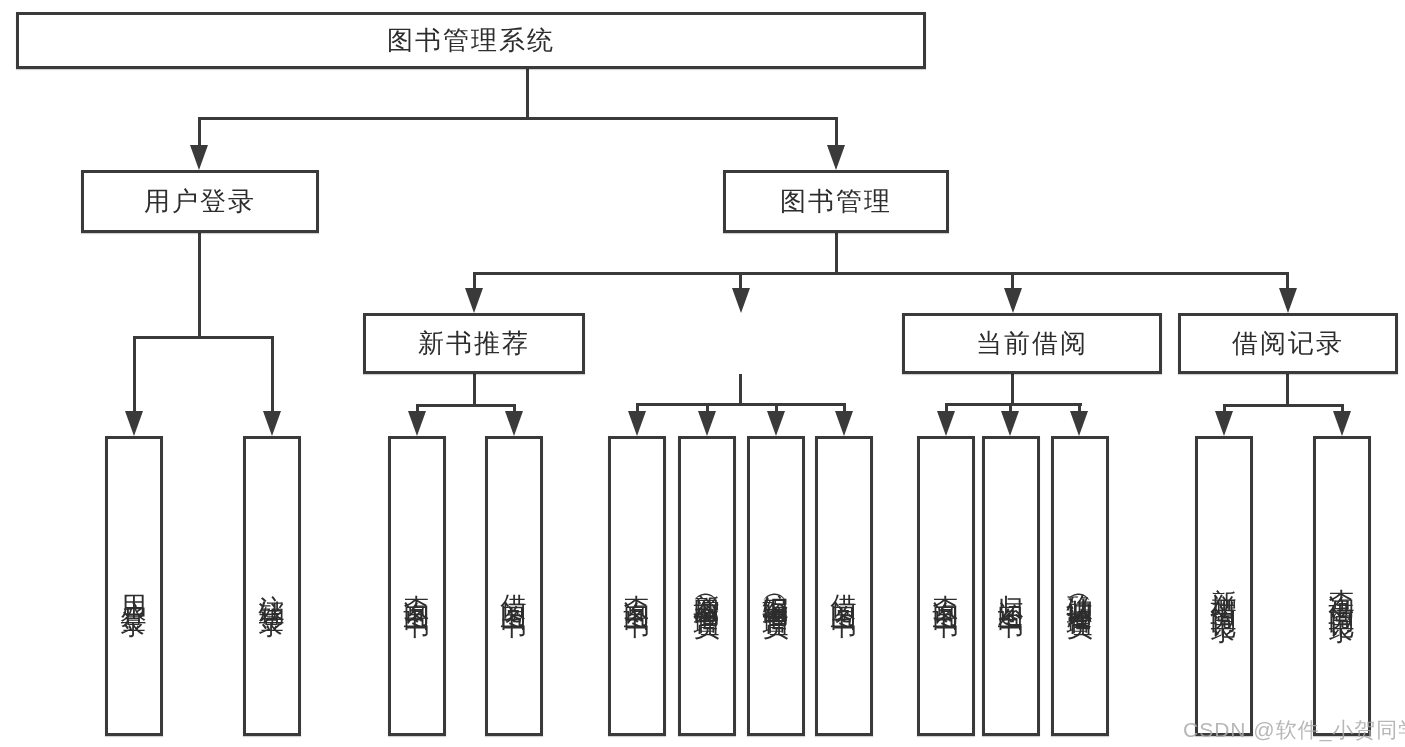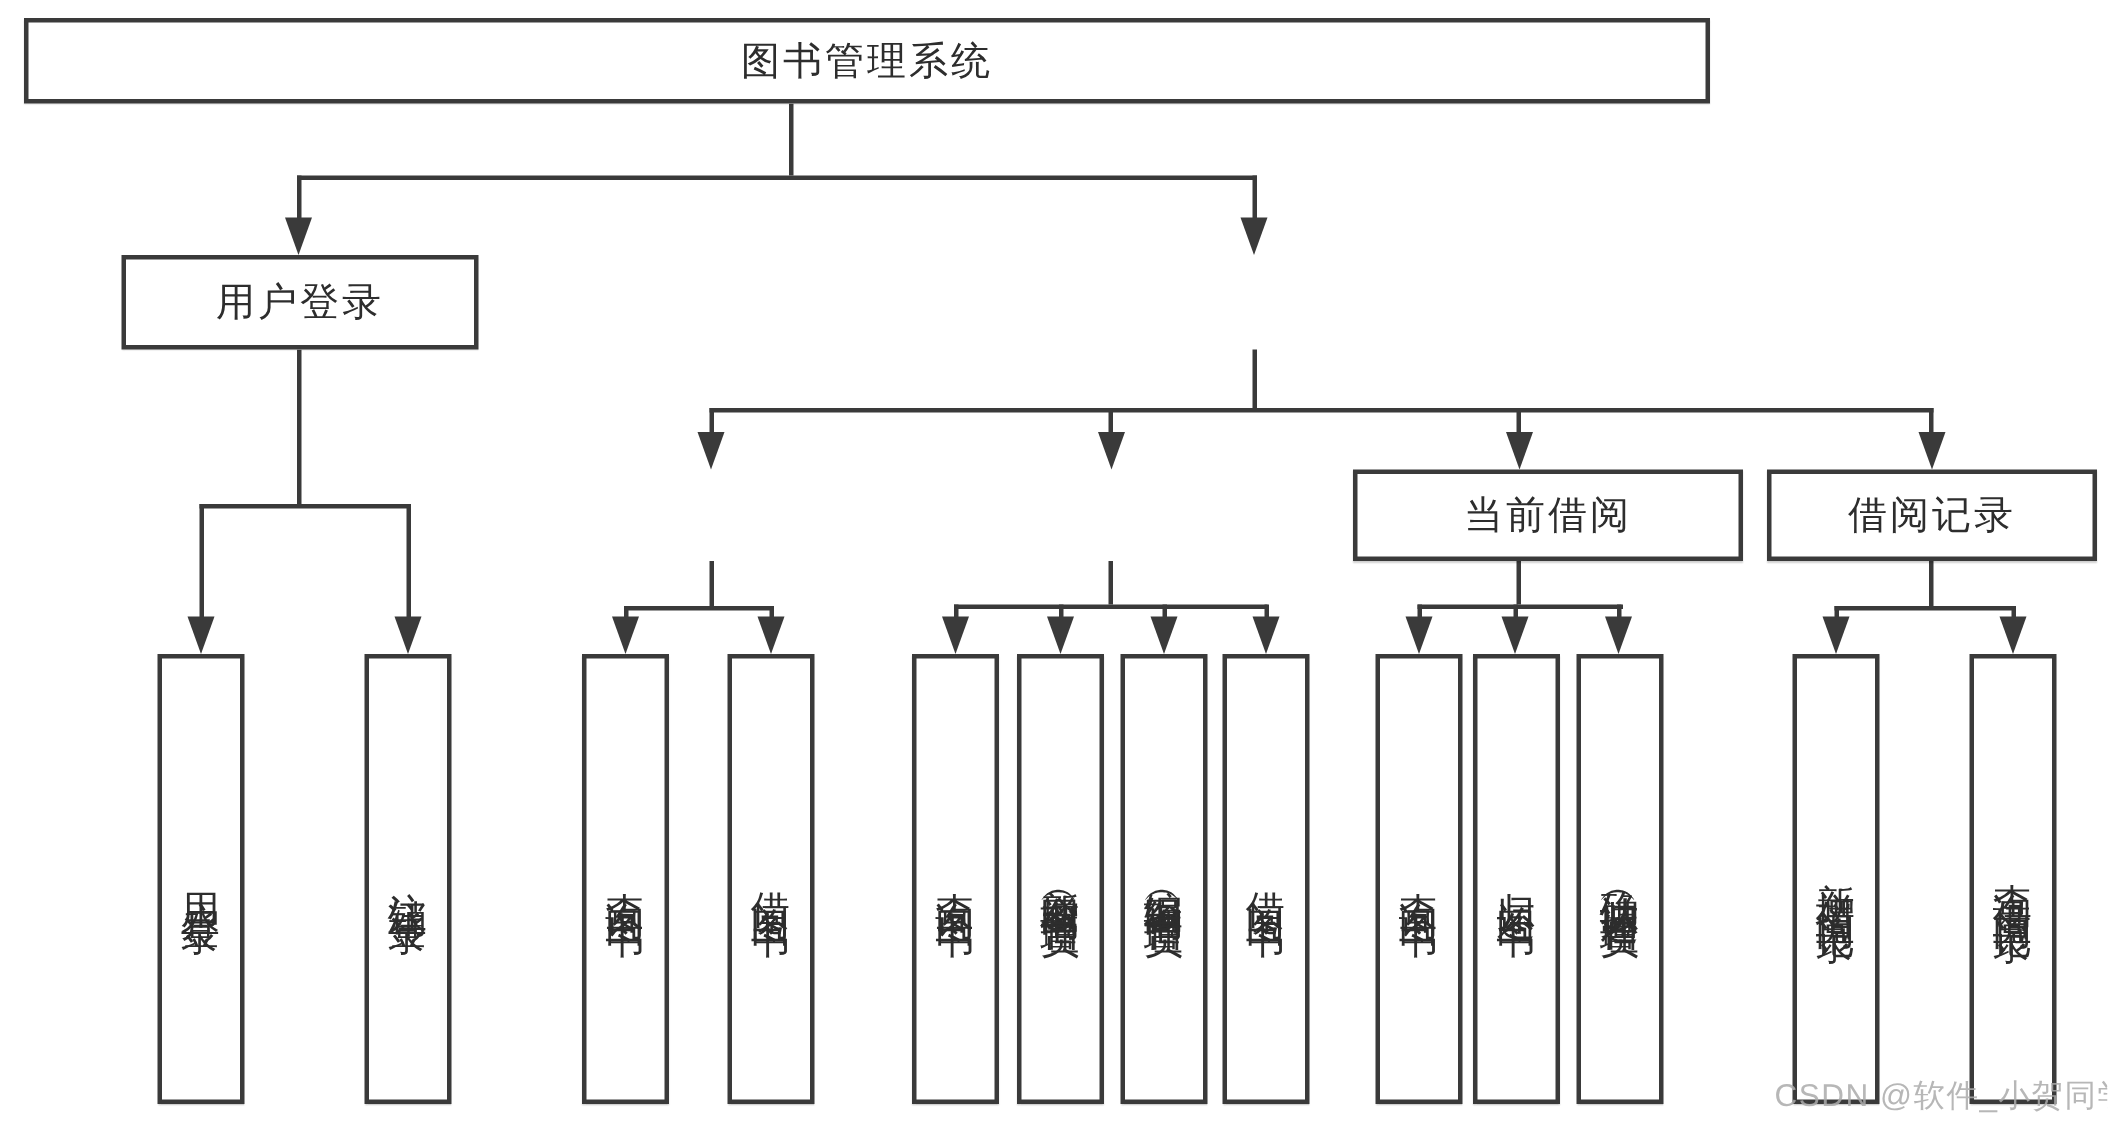--- a/index.html
+++ b/index.html
@@ -46,24 +46,26 @@
     white-space:nowrap;
     z-index:3;
     opacity:.85;
   }
 </style>
 </head>
 <body>
 
 <div class="canvas">
 
-  <div class="node" style="left:16px;top:12px;width:1124px;height:57px;">图书管理系统</div>
+  <div class="node" style="left:16px;top:12px;width:910px;height:57px;">图书管理系统</div>
 
   <div class="node" style="left:81px;top:170px;width:238px;height:63px;">用户登录</div>
+  <div class="node" style="left:723px;top:170px;width:226px;height:63px;">图书管理</div>
 
+  <div class="node" style="left:363px;top:313px;width:222px;height:61px;">新书推荐</div>
   <div class="node" style="left:902px;top:313px;width:260px;height:61px;">当前借阅</div>
   <div class="node" style="left:1178px;top:313px;width:220px;height:61px;">借阅记录</div>
 
   <div class="node vnode" style="left:105px;top:436px;width:58px;height:300px;">用户登录</div>
   <div class="node vnode" style="left:243px;top:436px;width:58px;height:300px;">注销登录</div>
 
   <div class="node vnode" style="left:388px;top:436px;width:58px;height:300px;">查询图书</div>
   <div class="node vnode" style="left:485px;top:436px;width:58px;height:300px;">借阅图书</div>
 
   <div class="node vnode" style="left:608px;top:436px;width:58px;height:300px;">查询图书</div>

